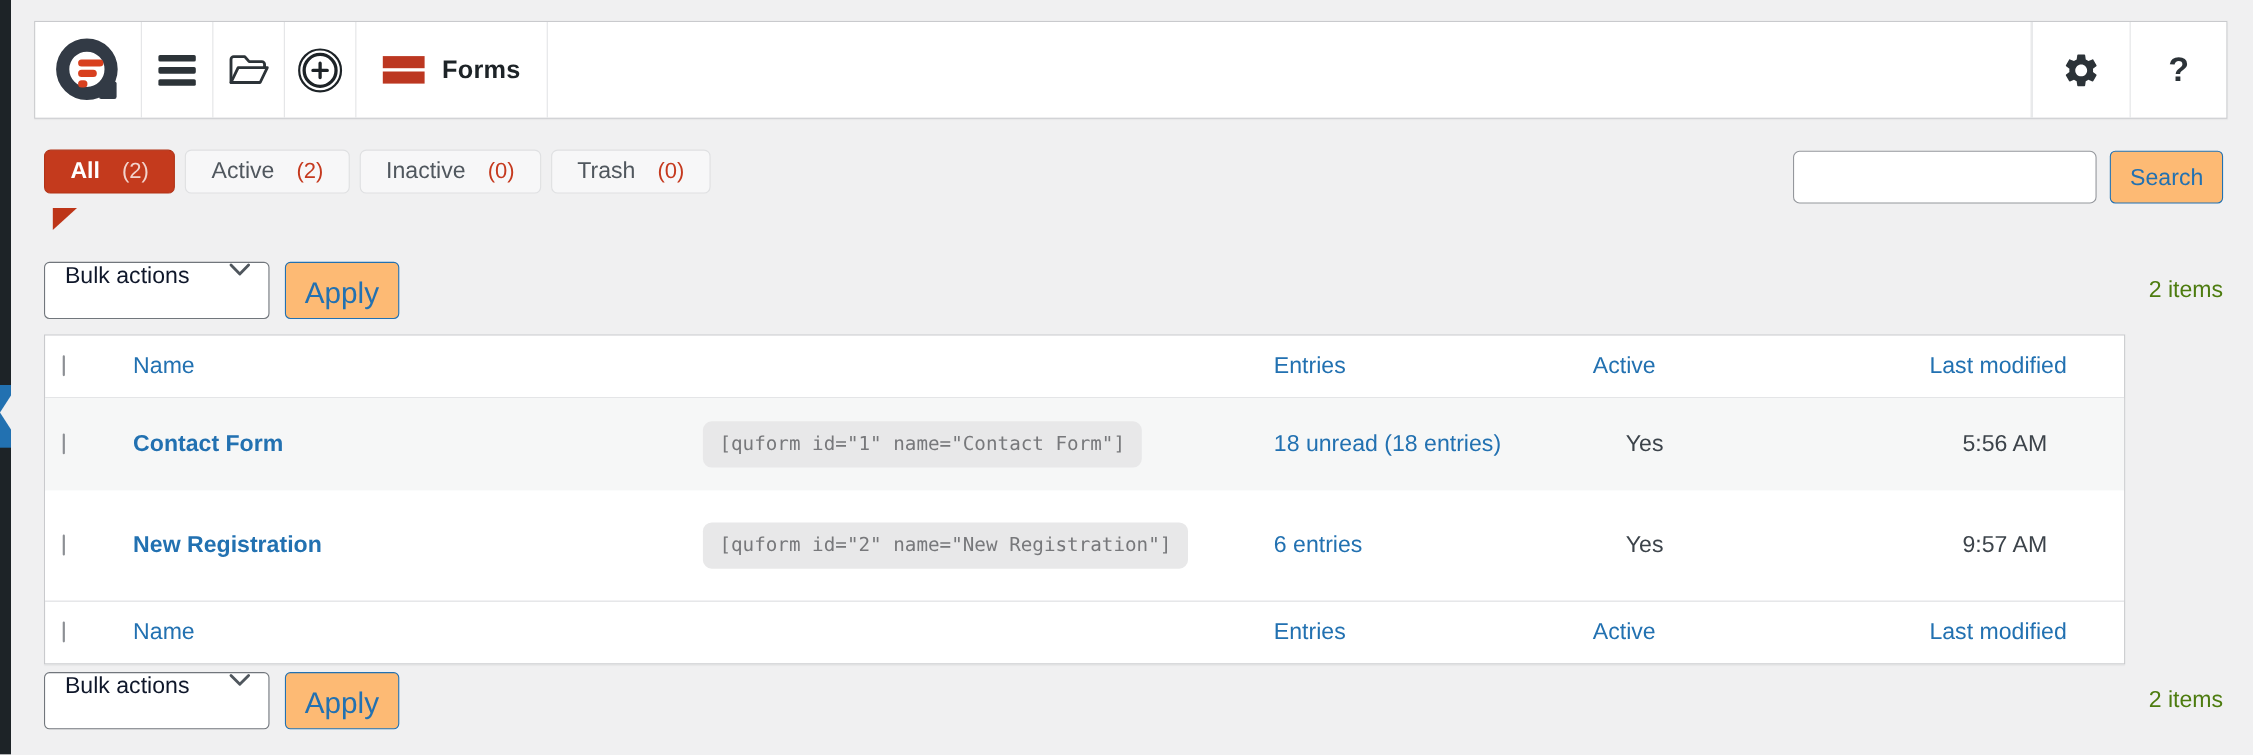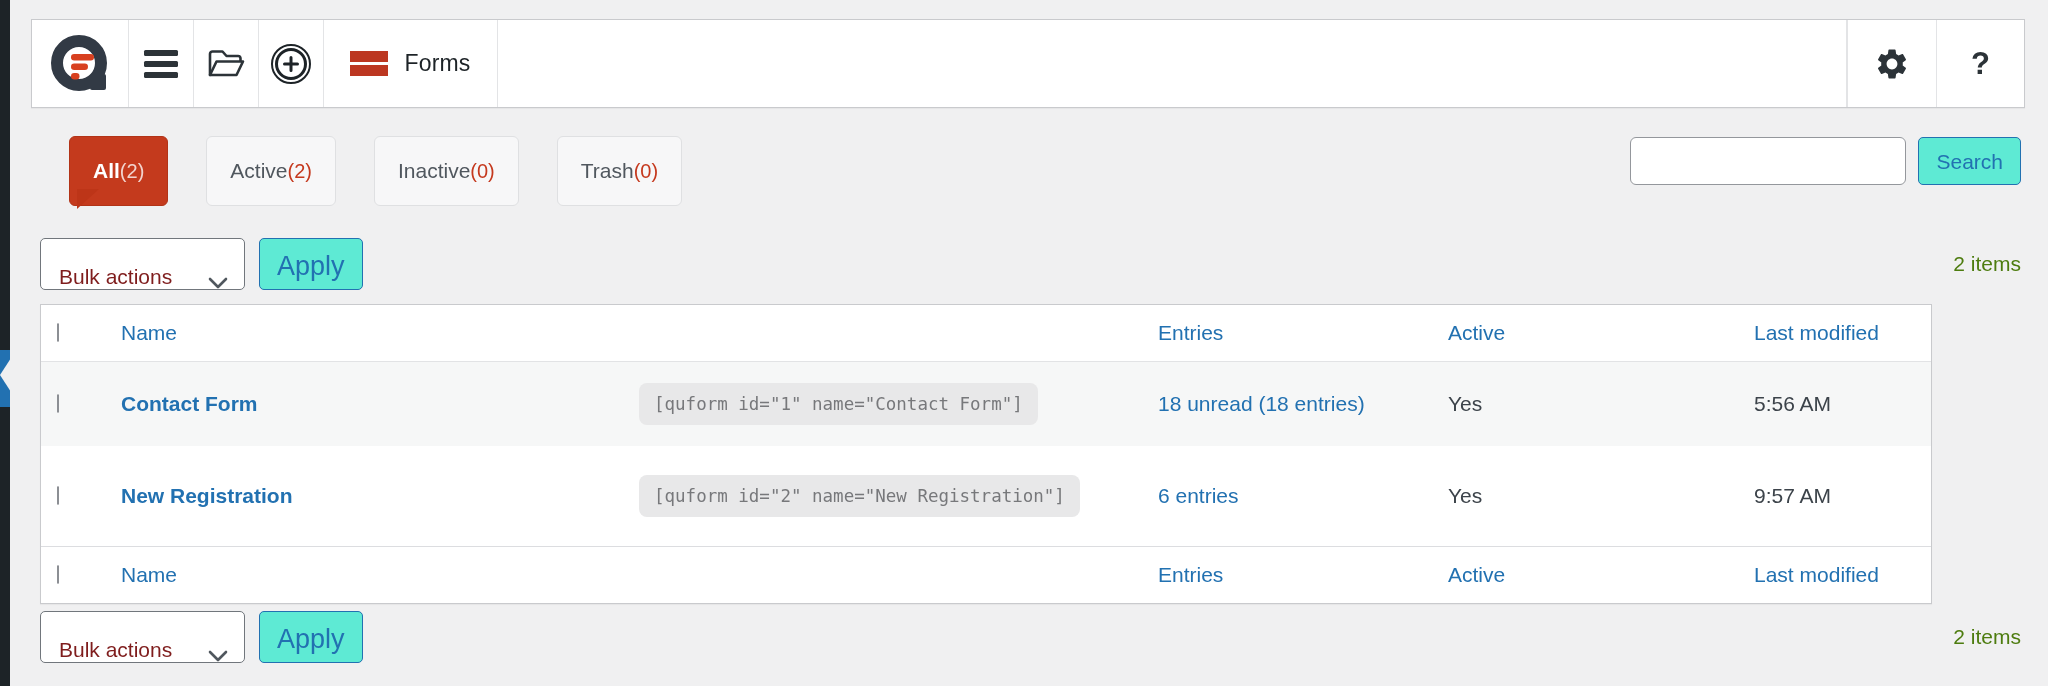--- a/index.html
+++ b/index.html
@@ -23,63 +23,63 @@
     background:#fff; border:1px solid #c9cacd; display:flex; align-items:stretch;
     box-shadow:0 1px 1px rgba(0,0,0,.04);
   }
   .tb-cell { display:flex; align-items:center; justify-content:center; border-right:1px solid #e3e4e6; cursor:pointer; }
   .tb-logo   { width:97px; }
   .tb-icon   { width:65px; }
   .tb-forms  { width:174px; gap:16px; }
   .tb-spacer { flex:1; border-right:1px solid #e3e4e6; cursor:default; }
   .tb-right  { width:89px; border-right:none; border-left:1px solid #e3e4e6; }
   .tb-right:last-child { width:88px; }
-  .forms-title { font-size:23px; font-weight:400; color:#1d2327; letter-spacing:.2px; }
+  .forms-title { font-size:23px; font-weight:700; color:#1d2327; letter-spacing:.2px; }
   .forms-redicon { display:flex; flex-direction:column; gap:3px; }
   .forms-redicon span { width:38px; height:11px; background:#bc3721; display:block; }
   .hamburger { display:flex; flex-direction:column; gap:5px; }
   .hamburger span { width:34px; height:6px; background:#2c3338; border-radius:1.5px; display:block; }
   .help-q { font-size:31px; font-weight:700; color:#2c3338; }
 
   
   .tabs-row { position:absolute; left:40px; top:136px; display:flex; gap:9px; }
   .tab {
-    height:70px; padding:0 23px; display:inline-flex; align-items:center; gap:0;
+    height:40px; padding:0 23px; display:inline-flex; align-items:center; gap:20px;
     background:#f7f7f8; border:1px solid #dfe0e2; border-radius:6px;
-    font-size:21px; color:#50575e; cursor:pointer;margin-left:29px;
+    font-size:21px; color:#50575e; cursor:pointer;
   }
   .tab .count { color:#c5391e; font-size:20px; }
   .tab-active {
     position:relative; background:#c43a1d; border:1px solid #b23317; color:#fff; font-weight:700;
   }
   .tab-active .count { color:rgba(255,255,255,.78); font-weight:400; }
   .tab-active::after {
     content:""; position:absolute; left:7px; top:52px; width:0; height:0;
     border-top:20px solid #bd3518; border-right:22px solid transparent;
   }
 
   
   .search-area { position:absolute; right:27px; top:137px; display:flex; gap:12px; align-items:flex-start; }
   .search-input {
     width:276px; height:48px; background:#fff; border:1.5px solid #94979c; border-radius:6px;
     font-size:20px; padding:0 12px; font-family:inherit; color:#2c3338; outline:none;
   }
   .btn-secondary {
-    height:48px; padding:12px 17px; background:#5eead4; border:1.5px solid #2271b1; border-radius:5px;
+    height:48px; padding:12px 17px; background:#fdba74; border:1.5px solid #2271b1; border-radius:5px;
     color:#2271b1; font-size:21px; font-family:inherit; cursor:pointer;
   }
 
   
   .bulk-bar { position:absolute; left:40px; right:27px; display:flex; align-items:center; }
   .bulk-top { top:238px; }
   .bulk-bottom { top:611px; }
   .bulk-select {
     height:52px; min-width:205px; background:#fff; border:1.5px solid #71767c; border-radius:5px;
-    display:inline-flex; align-items:flex-end; justify-content:space-between; gap:20px;
-    padding:0 16px 0 18px; font-size:21px; color:#7f1d1d; cursor:pointer;
+    display:inline-flex; align-items:flex-start; justify-content:space-between; gap:20px;
+    padding:0 16px 0 18px; font-size:21px; color:#0f172a; cursor:pointer;
   }
   .bulk-apply { margin-left:14px; height:52px; font-size:27px; }
   .items-count { margin-left:auto; font-size:21px; color:#4d7c0f; }
 
   
   .list-table {
     position:absolute; left:40px; top:304px; width:1892px;
     background:#fff; border:1px solid #c9cacd; box-shadow:0 1px 1px rgba(0,0,0,.04);
   }
   .tr { display:grid; grid-template-columns:50px 548px 508px 290px 306px 1fr; align-items:center; }
@@ -89,21 +89,21 @@
   .tr-row2 { height:100px; background:#fff; }
   .cell-cb { padding-left:16px; }
   .checkbox {
     width:23px; height:23px; background:#fff; border:1.5px solid #8c8f94; border-radius:5px; cursor:pointer;
   }
   .cell-name { padding-left:30px; }
   .col-link { color:#2271b1; font-size:21px; text-decoration:none; cursor:pointer; }
   .name-link { font-weight:700; }
   .cell-pad { padding-left:11px; }
   .entries-bold { font-weight:400; }
-  .plain-text { font-size:21px; color:#3c434a; }
+  .plain-text { font-size:21px; color:#3c434a;margin-left:30px; }
   .shortcode-pill {
     display:inline-block; background:#e8e8e9; border-radius:8px; padding:11px 15px;
     font-family:"DejaVu Sans Mono","Liberation Mono",monospace; font-size:17.5px; color:#77787b;
     white-space:nowrap;
   }
 
   svg { display:block; }
 </style>
 </head>
 <body>

